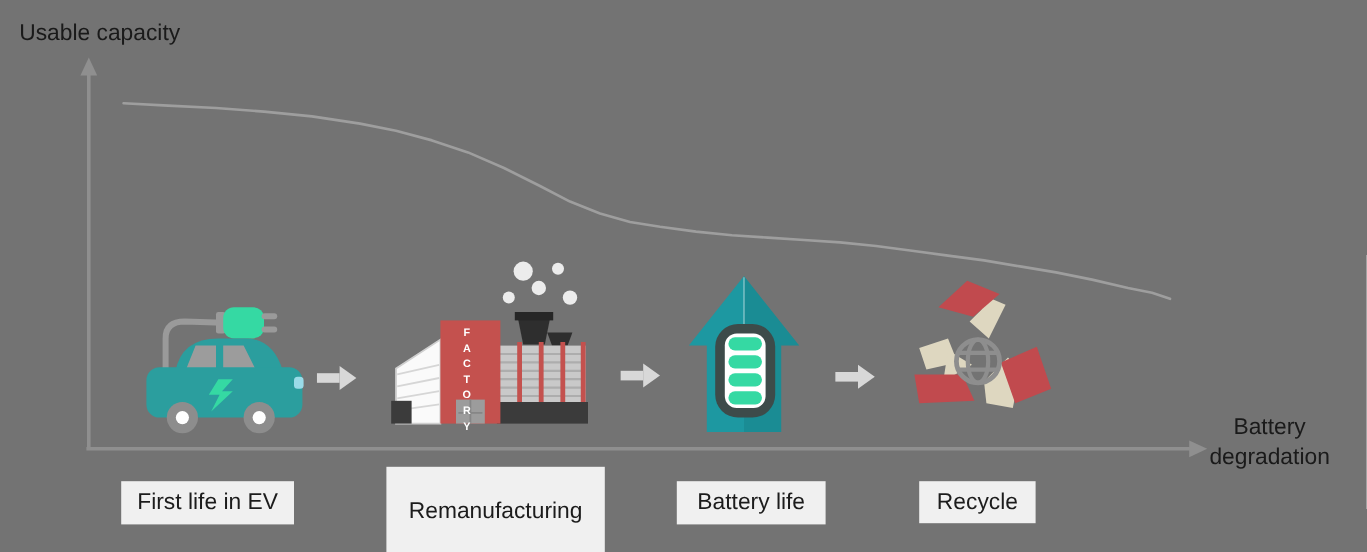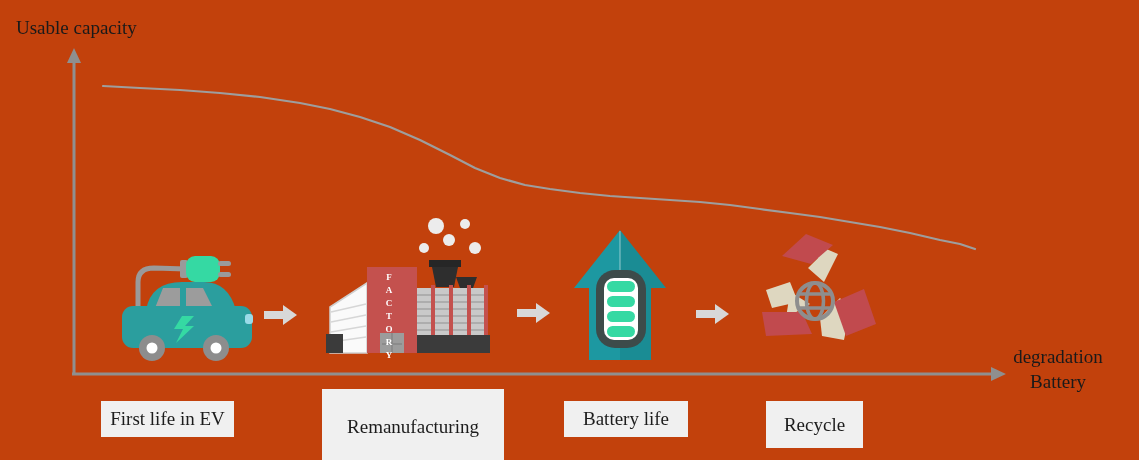--- a/index.html
+++ b/index.html
@@ -1,41 +1,41 @@
 <!DOCTYPE html>
 <html><head>
 <meta charset="utf-8">
 <style>
   html,body{margin:0;padding:0;background:#ffffff;}
   .canvas{
     position:relative;
     width:1139px;height:460px;
-    background:#c2410c;
-    font-family:Liberation Serif, serif;
+    background:#737373;
+    font-family:Liberation Sans, sans-serif;
     overflow:hidden;
   }
   .layer{position:absolute;left:0;top:0;width:1139px;height:460px;}
   .y-axis-label{
     position:absolute;left:16px;top:17px;
     font-size:19px;color:#1a1a1a;white-space:nowrap;
   }
   .x-axis-label{
     position:absolute;left:995px;top:344px;width:126px;
     font-size:19px;color:#1a1a1a;text-align:center;line-height:25px;
   }
   .x-axis-label span{display:block;}
   .stage-label{
     position:absolute;background:#f0f0f0;color:#1c1c1c;
     font-size:19px;line-height:26px;text-align:center;
     display:flex;flex-direction:column;justify-content:center;align-items:center;
   }
-  .stage-label.l1{left:101px;top:401px;width:133px;height:36px;}
+  .stage-label.l1{left:101px;top:401px;width:144px;height:36px;}
   .stage-label.l2{left:322px;top:389px;width:182px;height:76px;}
   .stage-label.l3{left:564px;top:401px;width:124px;height:36px;}
-  .stage-label.l4{left:766px;top:401px;width:97px;height:47px;}
+  .stage-label.l4{left:766px;top:401px;width:97px;height:35px;}
   .icon{position:absolute;}
   .icon-car{left:118px;top:248px;width:140px;height:115px;}
   .icon-factory{left:318px;top:212px;width:178px;height:150px;}
   .icon-house{left:573px;top:228px;width:96px;height:135px;}
   .icon-recycle{left:760px;top:232px;width:118px;height:122px;}
   .flow-arrow{position:absolute;width:34px;height:22px;}
   .flow-arrow.a1{left:264px;top:304px;}
   .flow-arrow.a2{left:517px;top:302px;}
   .flow-arrow.a3{left:696px;top:303px;}
   .factory-vtext{
@@ -54,22 +54,22 @@
     <line x1="74" y1="374" x2="74" y2="60" stroke="#8f8f8f" stroke-width="3"></line>
     <polygon points="74,48 67,63 81,63" fill="#8f8f8f"></polygon>
     <line x1="72" y1="374" x2="993" y2="374" stroke="#8f8f8f" stroke-width="3"></line>
     <polygon points="1006,374 991,367 991,381" fill="#8f8f8f"></polygon>
     <path d="M 103 86 L 140 88 L 180 90 L 220 93 L 260 97 L 300 103 L 330 109 L 360 117 L 390 127 L 420 140 L 450 155 L 475 168 L 500 178 L 525 185 L 550 189 L 580 193 L 610 196 L 640 198 L 670 200 L 700 202 L 730 205 L 760 209 L 790 213 L 820 217 L 850 222 L 880 227 L 910 233 L 940 240 L 960 244 L 975 249" fill="none" stroke="#9e9e9e" stroke-width="2.2" stroke-linecap="round" stroke-linejoin="round"></path>
   </svg>
 
   <div class="y-axis-label">Usable capacity</div>
 
   <div class="x-axis-label">
+    <span>Battery</span>
     <span>degradation</span>
-    <span>Battery</span>
   </div>
 
   <svg class="icon icon-car" viewBox="0 0 140 115">
     <path d="M 20 72 L 20 34 Q 20 20 36 20 L 68 21" fill="none" stroke="#9a9a9a" stroke-width="5"></path>
     <rect x="62" y="12" width="8" height="18" rx="2" fill="#9a9a9a"></rect>
     <rect x="68" y="8" width="34" height="26" rx="9" fill="#35d9a3"></rect>
     <rect x="100" y="13" width="13" height="5" rx="2.5" fill="#9a9a9a"></rect>
     <rect x="100" y="24" width="13" height="5" rx="2.5" fill="#9a9a9a"></rect>
     <path d="M 28 62 Q 33 34 64 34 L 86 34 Q 110 34 118 62 Z" fill="#2b9e9e"></path>
     <polygon points="37,60 45,40 62,40 62,60" fill="#9c9c9c"></polygon>

